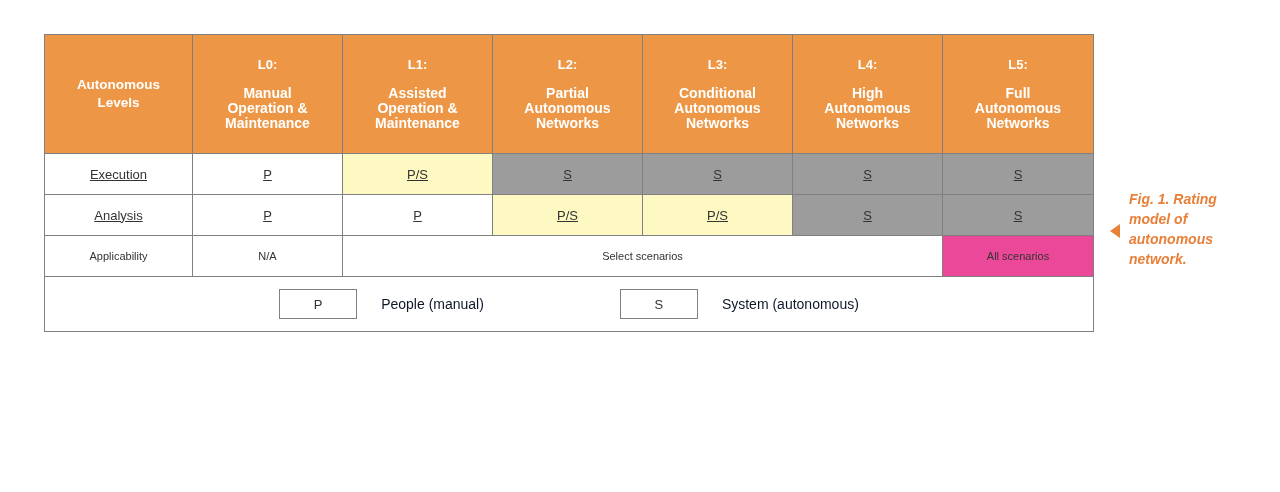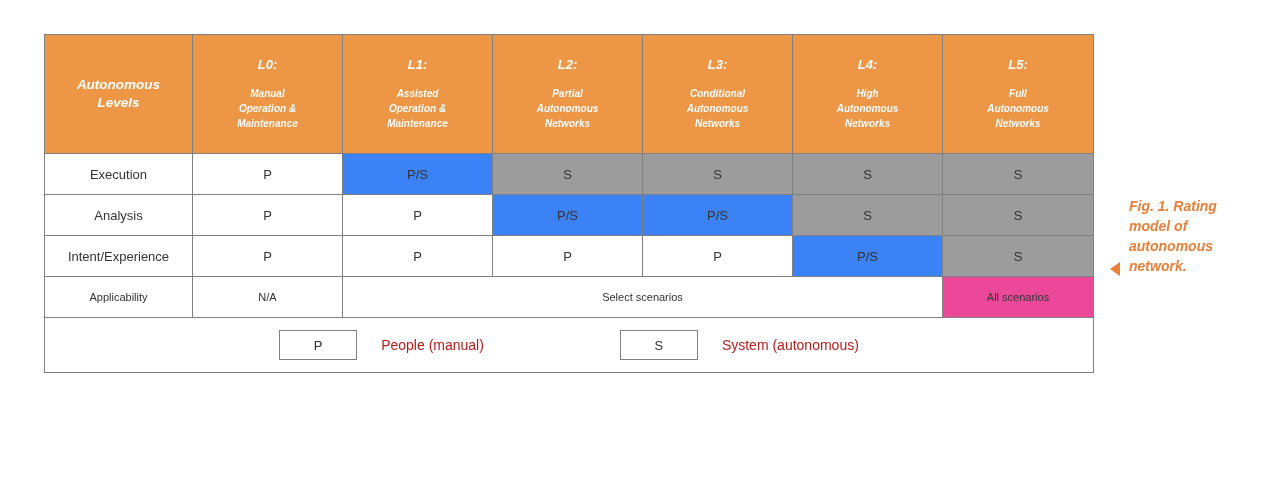--- a/index.html
+++ b/index.html
@@ -56,54 +56,54 @@
     border-color: #808080;
   }
   .hdr-stack {
     display: flex;
     flex-direction: column;
     align-items: center;
     justify-content: center;
     height: 118px;
     padding: 0 6px;
     box-sizing: border-box;
-    font-style: italic;
   }
   .hdr-code {
     font-size: 13px;
     font-weight: bold;
     margin-bottom: 14px;
   }
   .hdr-desc {
-    font-size: 10px;
+    font-size: 14px;
     font-weight: bold;
     line-height: 15px;
     white-space: pre-line;
   }
   .hdr-corner {
     font-size: 13.5px;
     font-weight: bold;
     line-height: 18px;
     white-space: pre-line;
   }
 
   
   tr.body-row td {
     height: 40px;
     font-size: 13px;
     color: #333333;
+    text-decoration: underline;
   }
   td.row-label {
     font-weight: bold;
     font-size: 13.5px;
     color: #231f20;
     background: #ffffff;
   }
   td.lvl-p   { background: #ffffff; color: #333333; }
-  td.lvl-ps  { background: #3b82f6; color: #333333; }
+  td.lvl-ps  { background: #fef9c3; color: #333333; }
   td.lvl-s   { background: #9C9C9C; color: #ffffff; }
   td.lvl-na  { background: #ffffff; color: #333333; }
 
   
   tr.applicability-row td { height: 40px; font-size: 11px; color: #333333; }
   td.app-select { background: #ffffff; color: #333333; }
   td.app-all    { background: #ec4899; color: #ffffff; }
 
   
   tr.legend-row td {
@@ -128,34 +128,34 @@
     border: 1px solid #808080;
     background: #ffffff;
     display: flex;
     align-items: center;
     justify-content: center;
     font-size: 13px;
     color: #333333;
   }
   .legend-text {
     font-size: 14px;
-    color: #b91c1c;
+    color: #0f172a;
     margin-left: 24px;
     white-space: nowrap;
   }
   .legend-gap { width: 136px; }
 
   
   #figure-caption {
     position: absolute;
     left: 1110px;
-    top: 196px;
+    top: 189px;
     width: 160px;
     display: flex;
-    align-items: flex-end;
+    align-items: center;
   }
   #caption-marker {
     width: 0; height: 0;
     border-top: 7px solid transparent;
     border-bottom: 7px solid transparent;
     border-right: 10px solid #E8803A;
     margin-top: 4px;
     margin-right: 9px;
     flex: 0 0 auto;
   }
@@ -237,29 +237,20 @@
           <td class="lvl-s">S</td>
           <td class="lvl-s">S</td>
         </tr>
         <tr class="body-row">
           <td class="row-label">Analysis</td>
           <td class="lvl-p">P</td>
           <td class="lvl-p">P</td>
           <td class="lvl-ps">P/S</td>
           <td class="lvl-ps">P/S</td>
           <td class="lvl-s">S</td>
-          <td class="lvl-s">S</td>
-        </tr>
-        <tr class="body-row">
-          <td class="row-label">Intent/Experience</td>
-          <td class="lvl-p">P</td>
-          <td class="lvl-p">P</td>
-          <td class="lvl-p">P</td>
-          <td class="lvl-p">P</td>
-          <td class="lvl-ps">P/S</td>
           <td class="lvl-s">S</td>
         </tr>
         <tr class="applicability-row">
           <td class="row-label">Applicability</td>
           <td class="lvl-na">N/A</td>
           <td class="app-select" colspan="4">Select scenarios</td>
           <td class="app-all">All scenarios</td>
         </tr>
         <tr class="legend-row">
           <td colspan="7">

